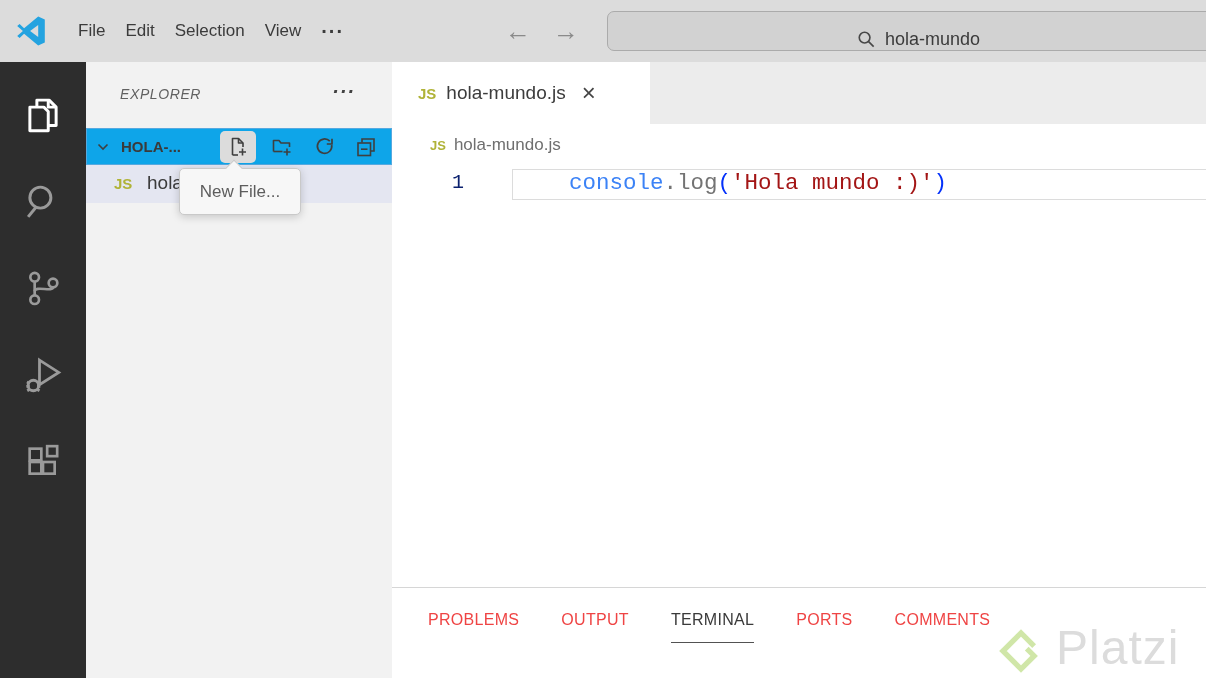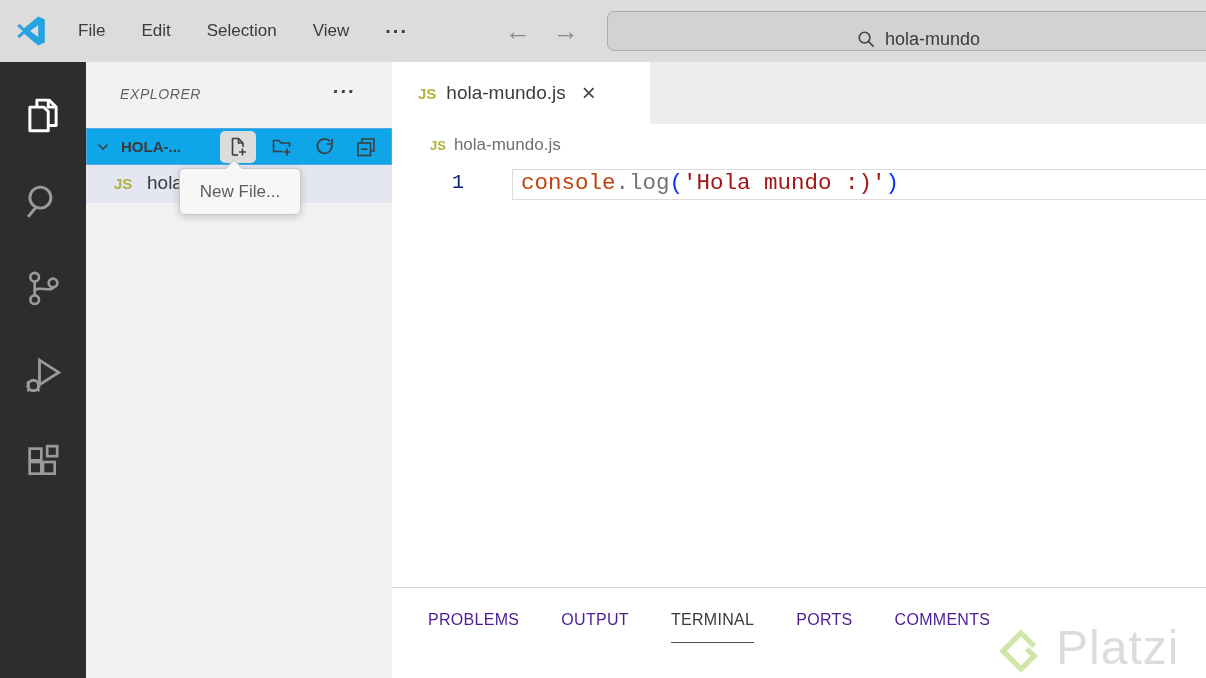--- a/index.html
+++ b/index.html
@@ -3,21 +3,21 @@
 <meta charset="utf-8">
 <style>
   * { margin:0; padding:0; box-sizing:border-box; }
   html,body { width:1206px; height:678px; }
   body { font-family:"Liberation Sans", sans-serif; background:#fff; }
   #app { position:relative; width:1206px; height:678px; overflow:hidden; background:#fff; }
 
   
   .titlebar { position:absolute; left:0; top:0; width:1206px; height:62px; background:#dcdcdc; }
   .vscode-logo { position:absolute; left:16px; top:16px; width:30px; height:30px; }
-  .menubar { position:absolute; left:78px; top:0; height:62px; display:flex; align-items:center; gap:36px; }
+  .menubar { position:absolute; left:78px; top:0; height:62px; display:flex; align-items:center; gap:20px; }
   .menu-item { font-size:17px; color:#3b3b3b; cursor:default; }
   .menu-more { font-size:20px; font-weight:bold; color:#3b3b3b; letter-spacing:1px; }
   .nav-arrow { position:absolute; top:0; height:62px; display:flex; align-items:center; font-size:26px; color:#8a8a8a; }
   .nav-back { left:505px; } .nav-fwd { left:553px; }
   .searchbox { position:absolute; left:607px; top:11px; width:640px; height:40px; background:#d2d2d2;
                border:1px solid #ababab; border-radius:7px; }
   .searchbox .search-inner { position:absolute; left:248px; top:0; height:38px; display:flex; align-items:flex-end; gap:8px; }
   .searchbox .search-text { font-size:18px; color:#3b3b3b; }
 
   
@@ -63,21 +63,21 @@
                     border:1px solid #dcdcdc; border-right:none; }
   .line-number { position:absolute; left:8px; top:5px; width:64px; text-align:right;
                  font-family:"Liberation Mono", monospace; font-size:20px; color:#0b216f; }
   .code-line { position:absolute; left:129px; top:4px; font-family:"Liberation Mono", monospace;
                font-size:22.5px; white-space:pre; }
 
   
   .panel { position:absolute; left:392px; top:587px; width:814px; height:91px; background:transparent;
            border-top:1px solid #d6d6d6; z-index:3; }
   .panel-tabs { display:flex; gap:42px; padding:23px 0 0 36px; }
-  .panel-tab { font-size:16px; letter-spacing:0.3px; color:#4c1d95; padding-bottom:13px; white-space:nowrap; }
+  .panel-tab { font-size:16px; letter-spacing:0.3px; color:#ef4444; padding-bottom:13px; white-space:nowrap; }
   .panel-tab.active { color:#3a3a3a; border-bottom:1.5px solid #525252; }
 
   
   .watermark { position:absolute; left:998px; top:612px; width:260px; height:70px; z-index:0; }
   .wm-logo { position:absolute; left:0; top:8px; opacity:0.45; }
   .wm-text { position:absolute; left:58px; top:8px; font-size:48px; color:#dcdcdc; letter-spacing:1px; }
 </style>
 </head>
 <body>
 
@@ -210,21 +210,21 @@
   </div>
 
   <div class="breadcrumb">
     <span class="js-badge">JS</span>
     <span class="bc-label">hola-mundo.js</span>
   </div>
 
   <div class="code-area">
     <div class="line-highlight"></div>
     <div class="line-number">1</div>
-    <div class="code-line" id="code-tokens"><span style="color: #c2410c;">console</span><span style="color: #737373;">.log</span><span style="color: rgb(4, 49, 250);">(</span><span style="color: rgb(163, 21, 21);">'Hola mundo :)'</span><span style="color: rgb(4, 49, 250);">)</span></div>
+    <div class="code-line" id="code-tokens"><span style="color: #3b82f6; margin-left: 48px;">console</span><span style="color: #737373;">.log</span><span style="color: rgb(4, 49, 250);">(</span><span style="color: rgb(163, 21, 21);">'Hola mundo :)'</span><span style="color: rgb(4, 49, 250);">)</span></div>
   </div>
 
   <div class="watermark">
     <svg class="wm-logo" width="46" height="62" viewBox="0 0 112 112">
       <path d="M88,44 L56,12 L12,56 L56,100 L88,68 L70,50" fill="none" stroke="#98ca3f" stroke-width="13"></path>
     </svg>
     <span class="wm-text">Platzi</span>
   </div>
 
   <div class="panel">

